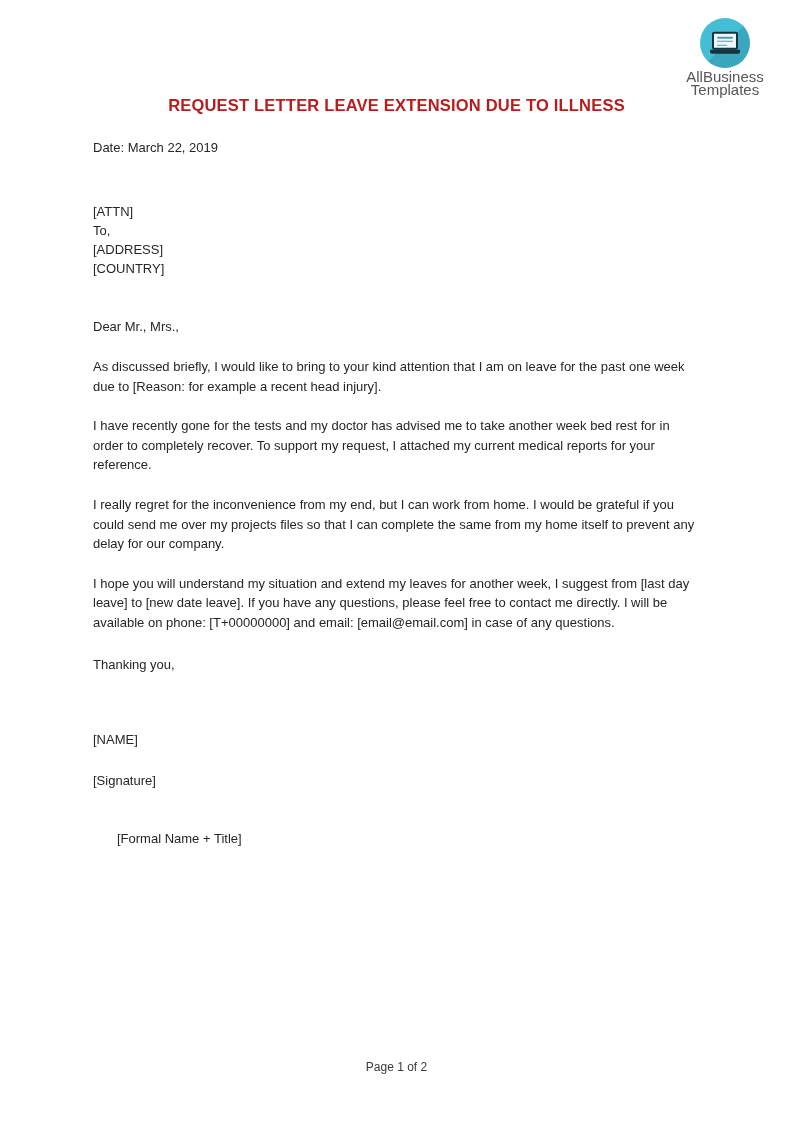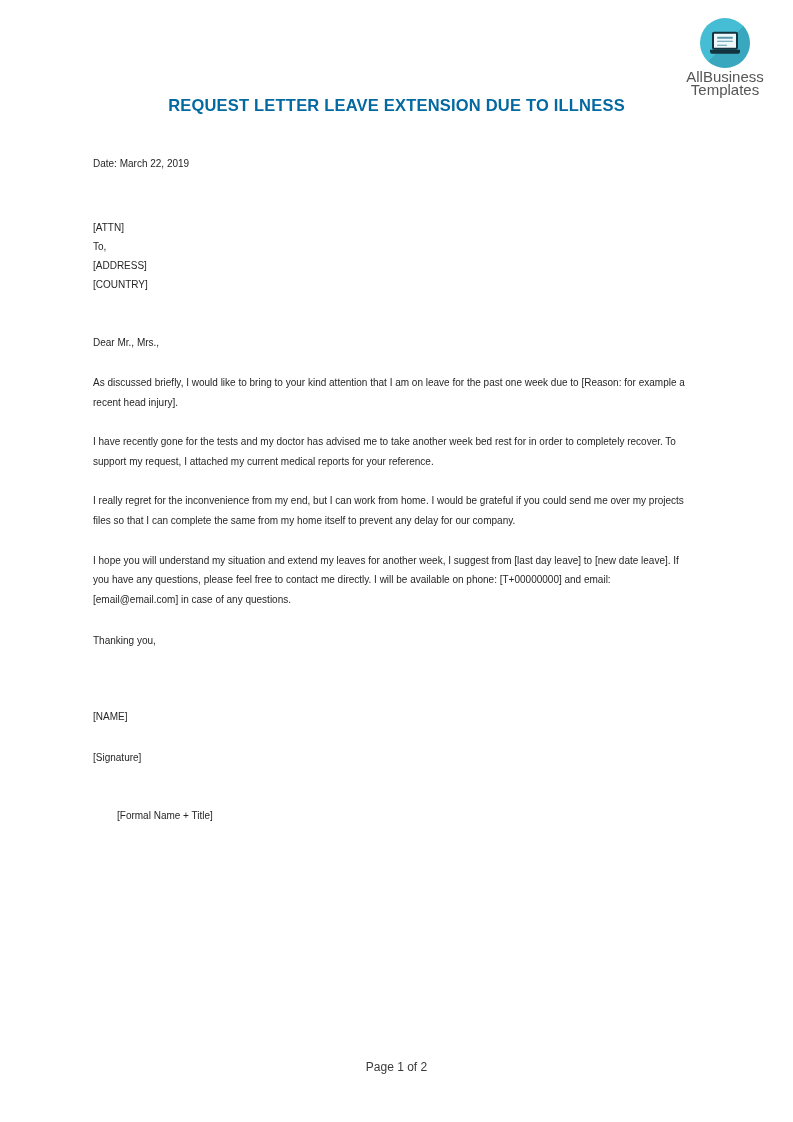--- a/index.html
+++ b/index.html
@@ -83,29 +83,29 @@
   
   .doc-title {
     position: absolute;
     top: 96px;
     left: 0;
     width: 793px;
     text-align: center;
     font-size: 16.5px;
     font-weight: bold;
     letter-spacing: 0.2px;
-    color: #0369a1;
+    color: #b91c1c;
   }
 
   .content {
     position: absolute;
     left: 93px;
-    top: 154px;
+    top: 138px;
     width: 604px;
-    font-size: 10px;
+    font-size: 13px;
     line-height: 19.6px;
   }
 
   .date-line { margin: 0 0 0 0; }
 
   .address-block {
     margin-top: 44px;
     line-height: 19.2px;
   }
   .address-block div { white-space: pre; }

